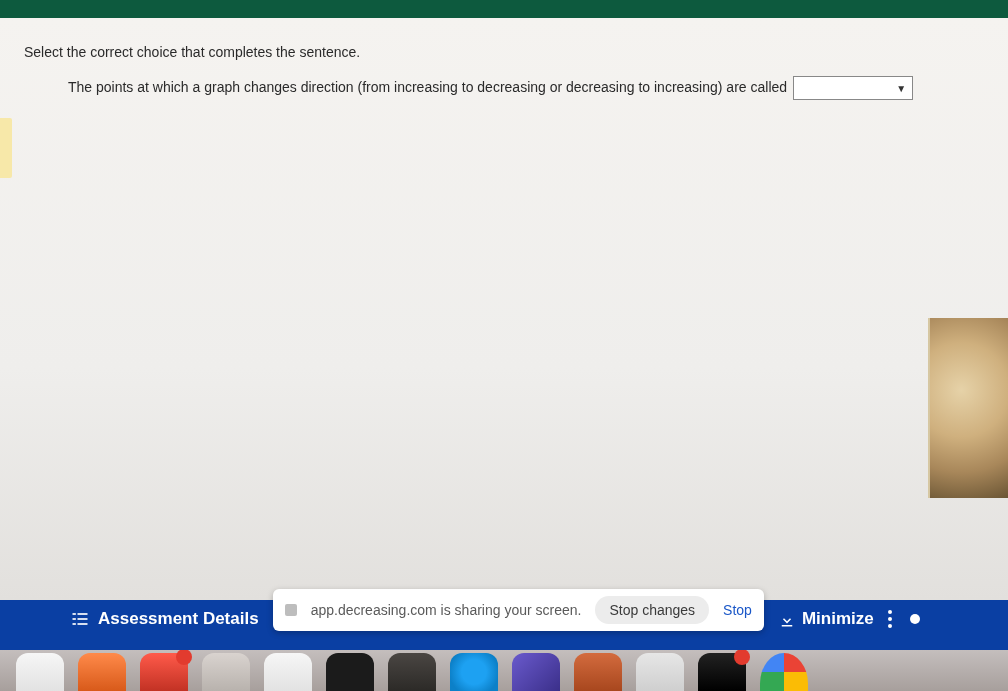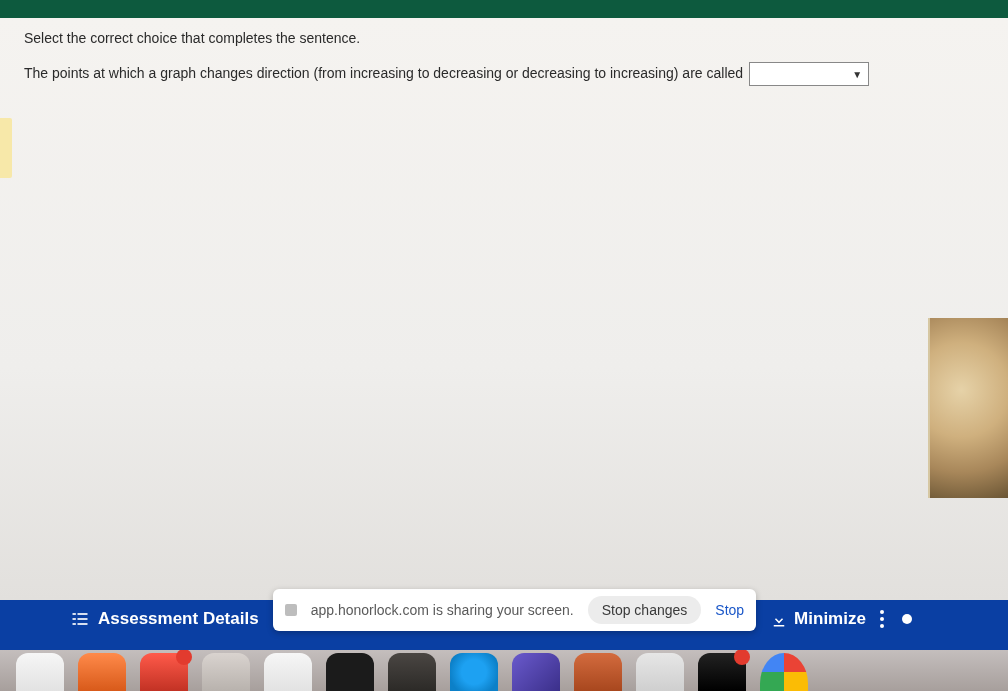--- a/index.html
+++ b/index.html
@@ -6,39 +6,39 @@
   html, body { width: 1008px; height: 691px; font-family: Arial, Helvetica, sans-serif; overflow: hidden; }
   body { background: #0d5a3e; position: relative; }
 
   .content-area {
     position: absolute;
     top: 18px;
     left: 0;
     right: 0;
     height: 582px;
     background: linear-gradient(180deg, #f5f3f0 0%, #efeeec 60%, #e2e0dd 100%);
-    padding: 12px 24px 0 24px;
+    padding: 26px 24px 0 24px;
   }
 
   .instruction {
     font-size: 14px;
     color: #2a2a2a;
     margin-bottom: 16px;
     font-weight: 500;
   }
 
   .question-row {
     display: flex;
     align-items: center;
     gap: 6px;
     font-size: 14px;
     color: #2a2a2a;
   }
 
-  .question-text { font-weight: 500; line-height: 1.4; }
+  .question-text { font-weight: 500; line-height: 1.4; margin-left: 44px; }
 
   .answer-select {
     border: 1px solid #888;
     background: #fff;
     width: 120px;
     height: 24px;
     display: inline-flex;
     align-items: center;
     justify-content: flex-end;
     padding-right: 6px;
@@ -202,21 +202,21 @@
         <rect x="3" y="11" width="4" height="2"></rect>
         <rect x="9" y="11" width="12" height="2"></rect>
         <rect x="3" y="17" width="4" height="2"></rect>
         <rect x="9" y="17" width="12" height="2"></rect>
       </svg>
     <span>Assessment Details</span>
   </div>
 
   <div class="share-banner">
     <span class="square"></span>
-    <span class="msg">app.honorlock.com is sharing your screen.</span>
+    <span class="msg">app.decreasing.com is sharing your screen.</span>
     <span class="stop-btn">Stop changes</span>
     <span class="hide-link">Stop</span>
   </div>
 
   <div class="minimize-group">
     <svg viewBox="0 0 24 24">
         <path d="M12 3v12l-4-4-1.4 1.4L12 18l5.4-5.6L16 11l-4 4V3z"></path>
         <rect x="5" y="20" width="14" height="2"></rect>
       </svg>
     <span>Minimize</span>

